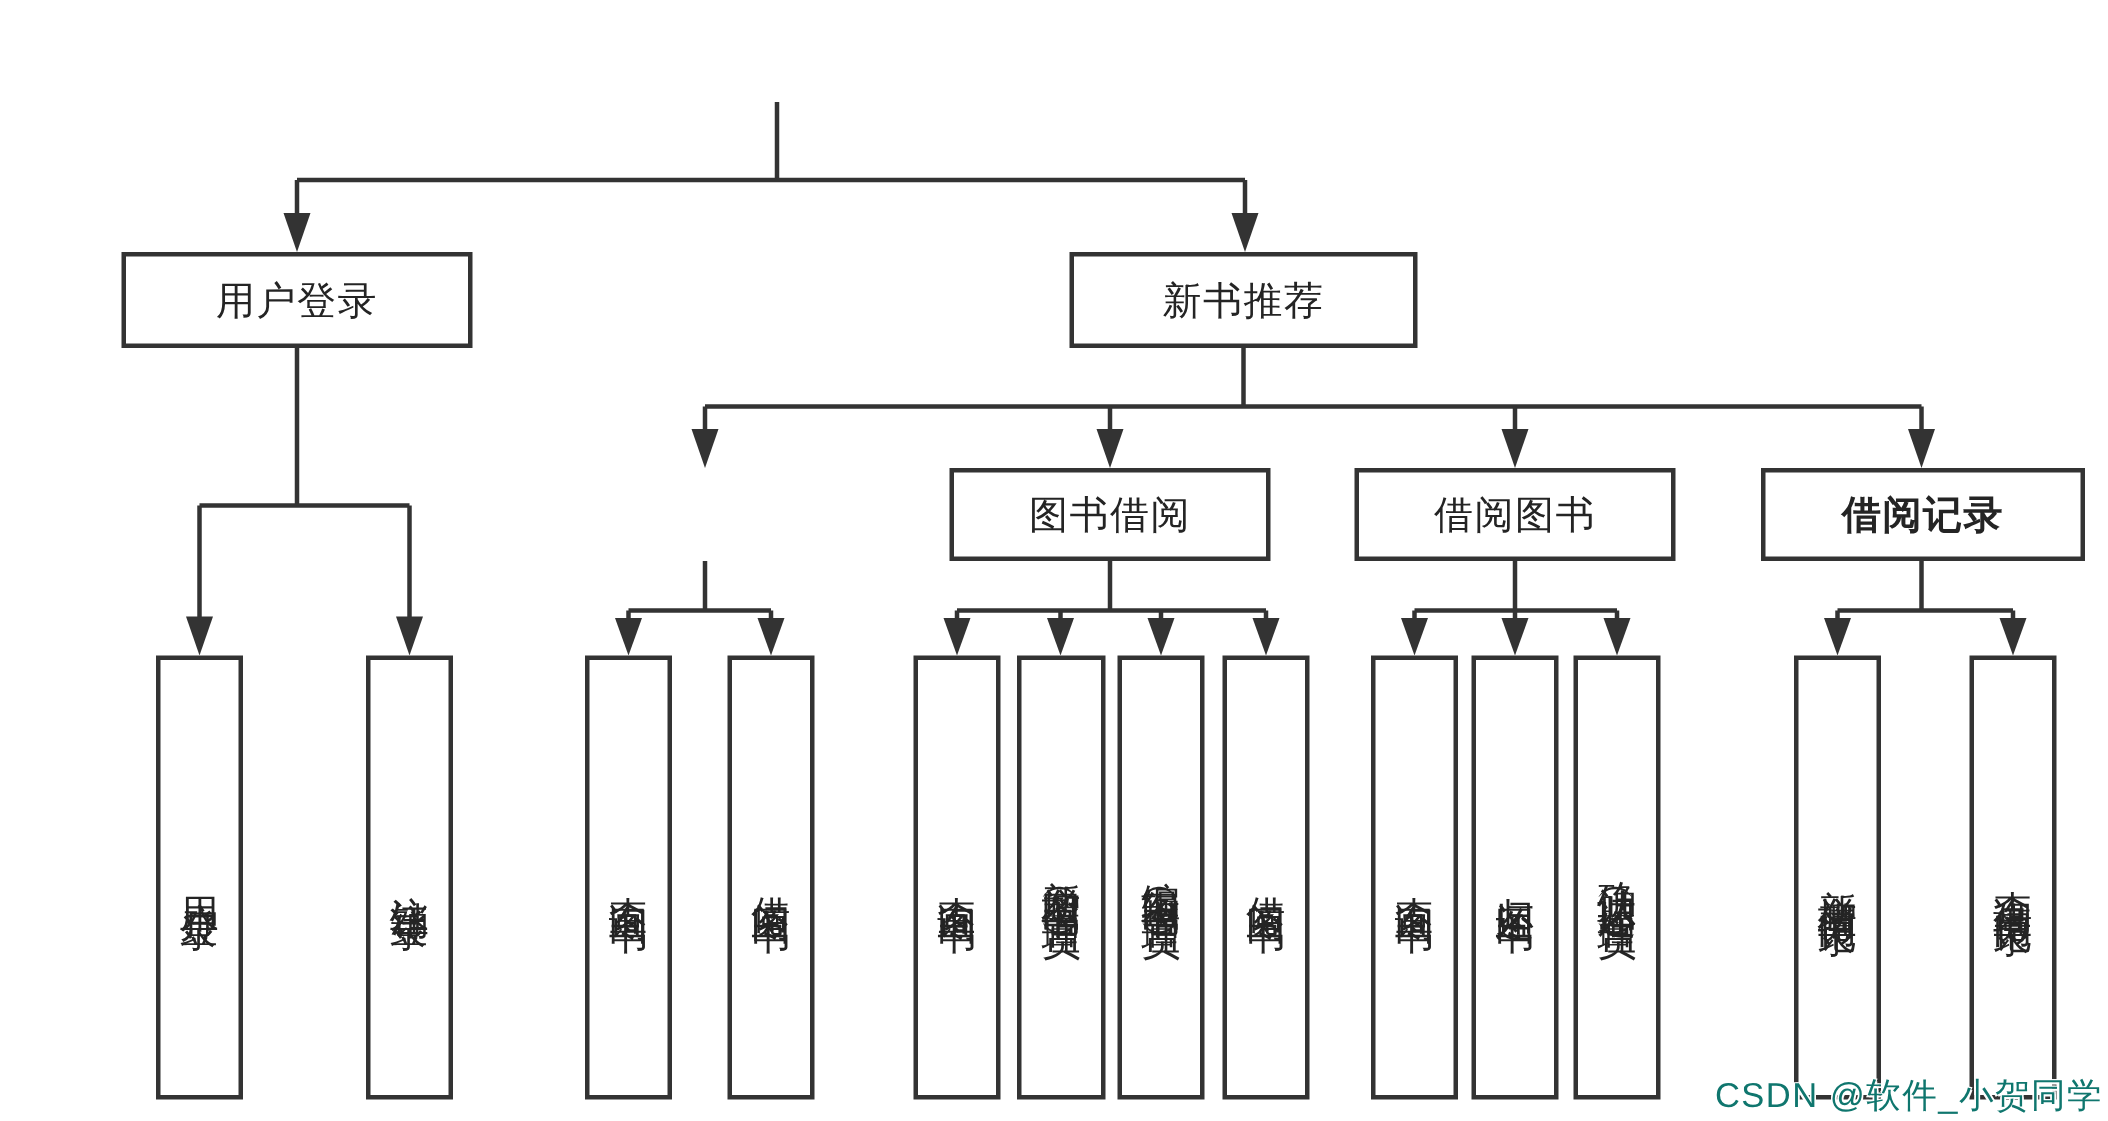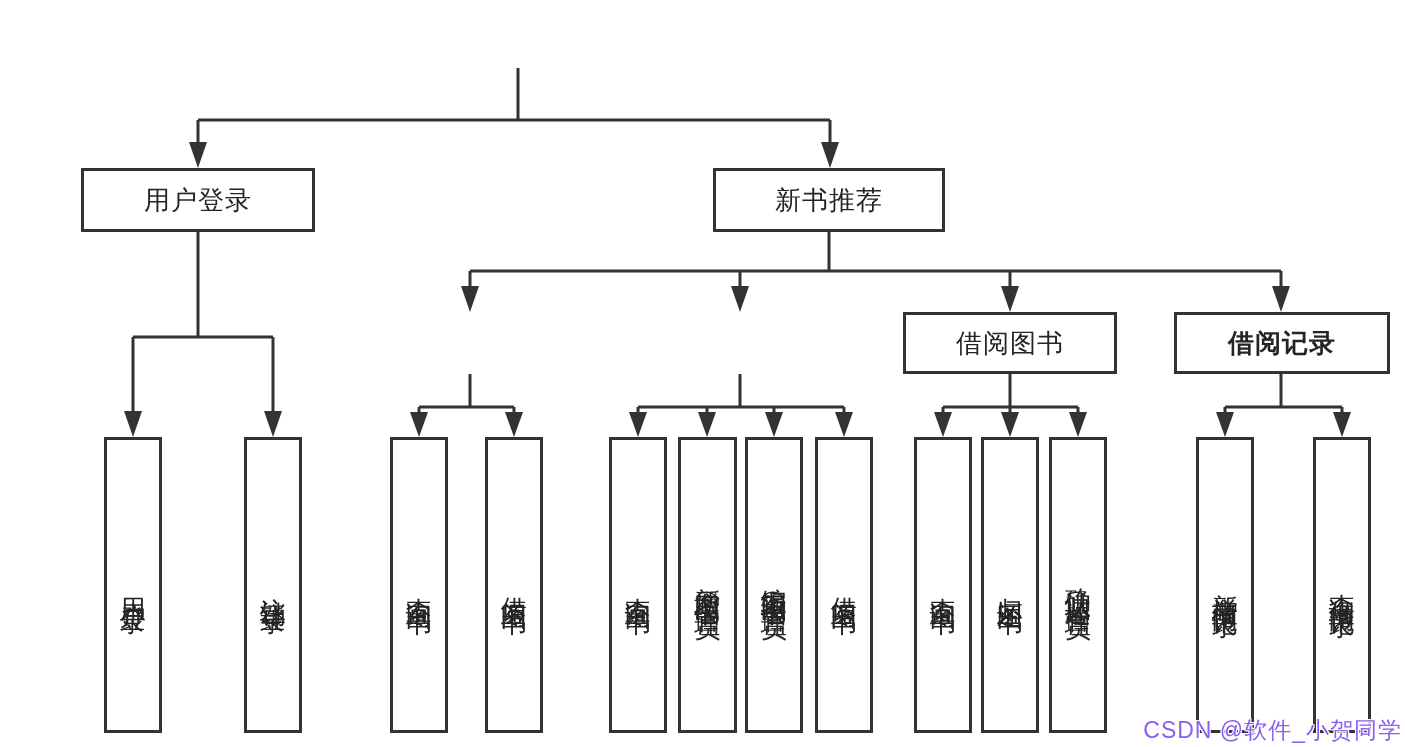--- a/index.html
+++ b/index.html
@@ -39,21 +39,21 @@
     text-orientation: mixed;
     letter-spacing: 4px;
   }
   .watermark {
     position: absolute;
     right: 3px;
     bottom: 1px;
     z-index: 3;
     font-size: 23px;
     letter-spacing: 1px;
-    color: #8b5cf6;
+    color: #0f766e;
     text-shadow: -1px -1px 0 #ffffff, 1px -1px 0 #ffffff, -1px 1px 0 #ffffff, 1px 1px 0 #ffffff;
   }
 </style>
 </head>
 <body>
 
 <div class="stage">
 
   <svg class="connector-svg" viewBox="0 0 1405 747" xmlns="http://www.w3.org/2000/svg">
 
@@ -118,20 +118,23 @@
   </svg>
 
 
   <div class="node node-h" style="left:81px; top:168px; width:234px; height:64px;">
     <span class="lbl">用户登录</span>
   </div>
   <div class="node node-h" style="left:713px; top:168px; width:232px; height:64px;">
     <span class="lbl">新书推荐</span>
   </div>
 
+  <div class="node node-h" style="left:633px; top:312px; width:214px; height:62px;">
+    <span class="lbl">图书借阅</span>
+  </div>
   <div class="node node-h" style="left:903px; top:312px; width:214px; height:62px;">
     <span class="lbl">借阅图书</span>
   </div>
   <div class="node node-h" style="left:1174px; top:312px; width:216px; height:62px;font-weight:bold;">
     <span class="lbl">借阅记录</span>
   </div>
 
   <div class="node node-v" style="left:104px; top:437px; width:58px; height:296px;">
     <span class="lbl">用户登录</span>
   </div>

